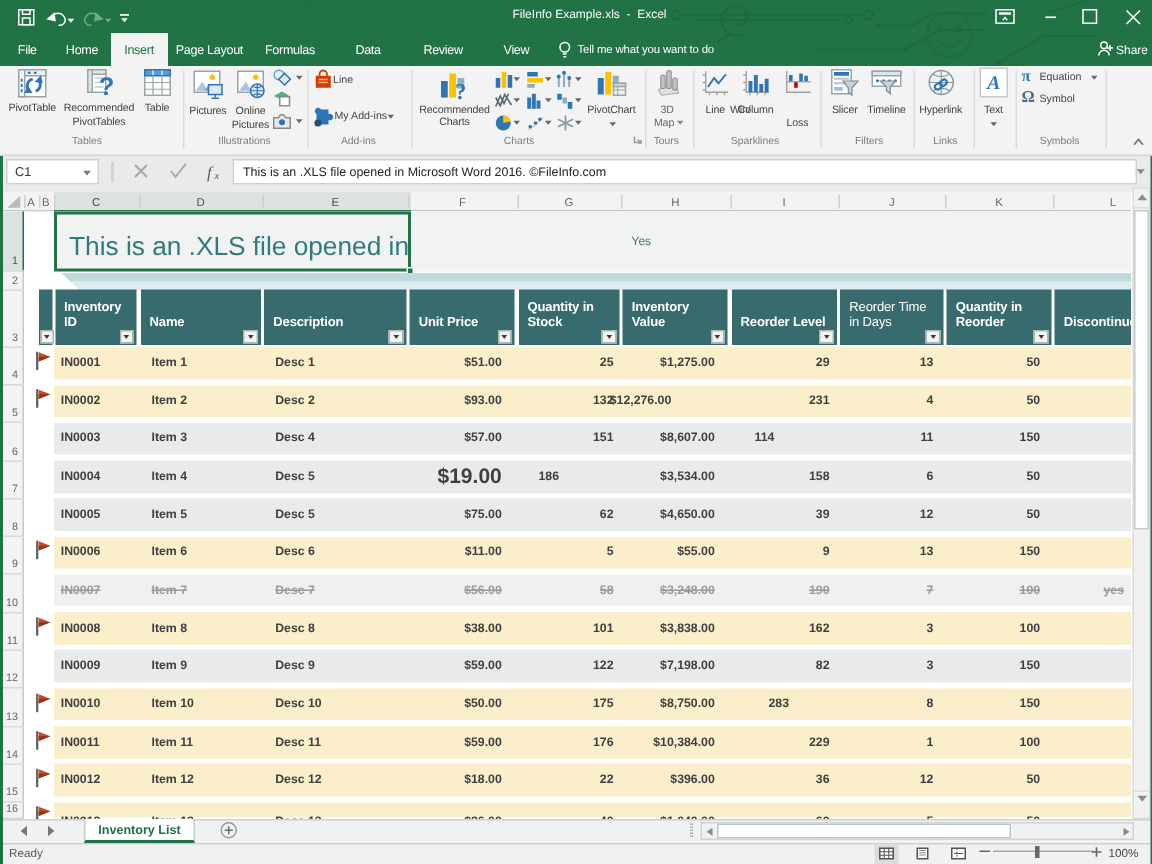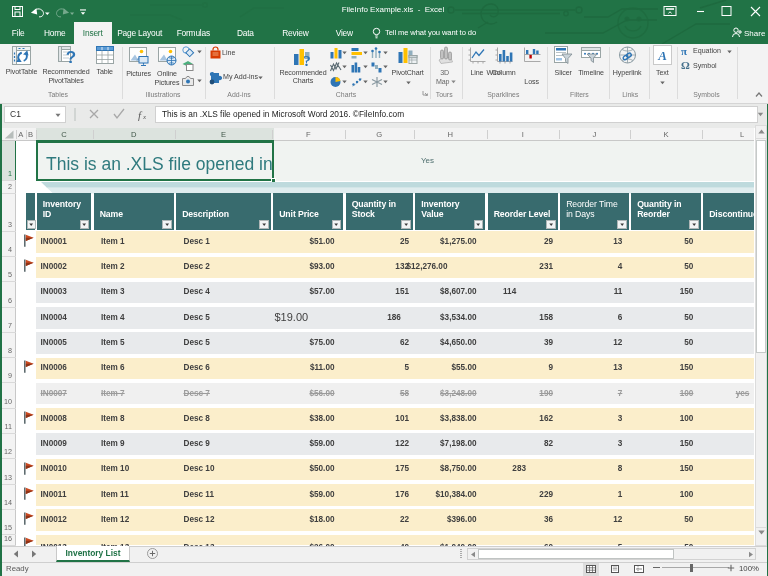--- a/index.html
+++ b/index.html
@@ -568,22 +568,22 @@
 <div class="ab" style="left:274.5px;top:286.49px;height:11px;color:#3f3f3f;font-size:8.2px;font-weight:bold;line-height:11px;width:60px;text-align:right">$57.00</div>
 <div class="ab" style="left:359px;top:286.49px;height:11px;color:#3f3f3f;font-size:8.2px;font-weight:bold;line-height:11px;width:50px;text-align:right">151</div>
 <div class="ab" style="left:406.5px;top:286.49px;height:11px;color:#3f3f3f;font-size:8.2px;font-weight:bold;line-height:11px;width:70px;text-align:right">$8,607.00</div>
 <div class="ab" style="left:503px;top:286.49px;height:11px;color:#3f3f3f;font-size:8.2px;font-weight:bold;line-height:11px;width:50px;text-align:left">114</div>
 <div class="ab" style="left:572.3px;top:286.49px;height:11px;color:#3f3f3f;font-size:8.2px;font-weight:bold;line-height:11px;width:50px;text-align:right">11</div>
 <div class="ab" style="left:643.4px;top:286.49px;height:11px;color:#3f3f3f;font-size:8.2px;font-weight:bold;line-height:11px;width:50px;text-align:right">150</div>
 <div class="ab" style="left:35.5px;top:307.11px;width:718.5px;height:21.5px;background:#e8eaec"></div>
 <div class="ab" style="left:40.5px;top:311.76px;height:11px;color:#3f3f3f;font-size:8.2px;font-weight:bold;line-height:11px;width:50px">IN0004</div>
 <div class="ab" style="left:101px;top:311.76px;height:11px;color:#3f3f3f;font-size:8.2px;font-weight:bold;line-height:11px;width:60px">Item 4</div>
 <div class="ab" style="left:183.5px;top:311.76px;height:11px;color:#3f3f3f;font-size:8.2px;font-weight:bold;line-height:11px;width:60px">Desc 5</div>
-<div class="ab" style="left:274.5px;top:311.76px;height:11px;color:#3f3f3f;font-size:11px;font-weight:normal;line-height:11px;width:60px;text-align:left">$19.00</div>
-<div class="ab" style="left:369px;top:311.76px;height:11px;color:#3f3f3f;font-size:8.2px;font-weight:bold;line-height:11px;width:50px;text-align:center">186</div>
+<div class="ab" style="left:274.5px;top:311.76px;height:11px;color:#3f3f3f;font-size:14px;font-weight:bold;line-height:11px;width:60px;text-align:right">$19.00</div>
+<div class="ab" style="left:359px;top:311.76px;height:11px;color:#3f3f3f;font-size:8.2px;font-weight:bold;line-height:11px;width:50px;text-align:left">186</div>
 <div class="ab" style="left:406.5px;top:311.76px;height:11px;color:#3f3f3f;font-size:8.2px;font-weight:bold;line-height:11px;width:70px;text-align:right">$3,534.00</div>
 <div class="ab" style="left:503px;top:311.76px;height:11px;color:#3f3f3f;font-size:8.2px;font-weight:bold;line-height:11px;width:50px;text-align:right">158</div>
 <div class="ab" style="left:572.3px;top:311.76px;height:11px;color:#3f3f3f;font-size:8.2px;font-weight:bold;line-height:11px;width:50px;text-align:right">6</div>
 <div class="ab" style="left:643.4px;top:311.76px;height:11px;color:#3f3f3f;font-size:8.2px;font-weight:bold;line-height:11px;width:50px;text-align:right">50</div>
 <div class="ab" style="left:35.5px;top:332.38px;width:718.5px;height:21.5px;background:#e8eaec"></div>
 <div class="ab" style="left:40.5px;top:337.03px;height:11px;color:#3f3f3f;font-size:8.2px;font-weight:bold;line-height:11px;width:50px">IN0005</div>
 <div class="ab" style="left:101px;top:337.03px;height:11px;color:#3f3f3f;font-size:8.2px;font-weight:bold;line-height:11px;width:60px">Item 5</div>
 <div class="ab" style="left:183.5px;top:337.03px;height:11px;color:#3f3f3f;font-size:8.2px;font-weight:bold;line-height:11px;width:60px">Desc 5</div>
 <div class="ab" style="left:274.5px;top:337.03px;height:11px;color:#3f3f3f;font-size:8.2px;font-weight:bold;line-height:11px;width:60px;text-align:right">$75.00</div>
 <div class="ab" style="left:359px;top:337.03px;height:11px;color:#3f3f3f;font-size:8.2px;font-weight:bold;line-height:11px;width:50px;text-align:right">62</div>

